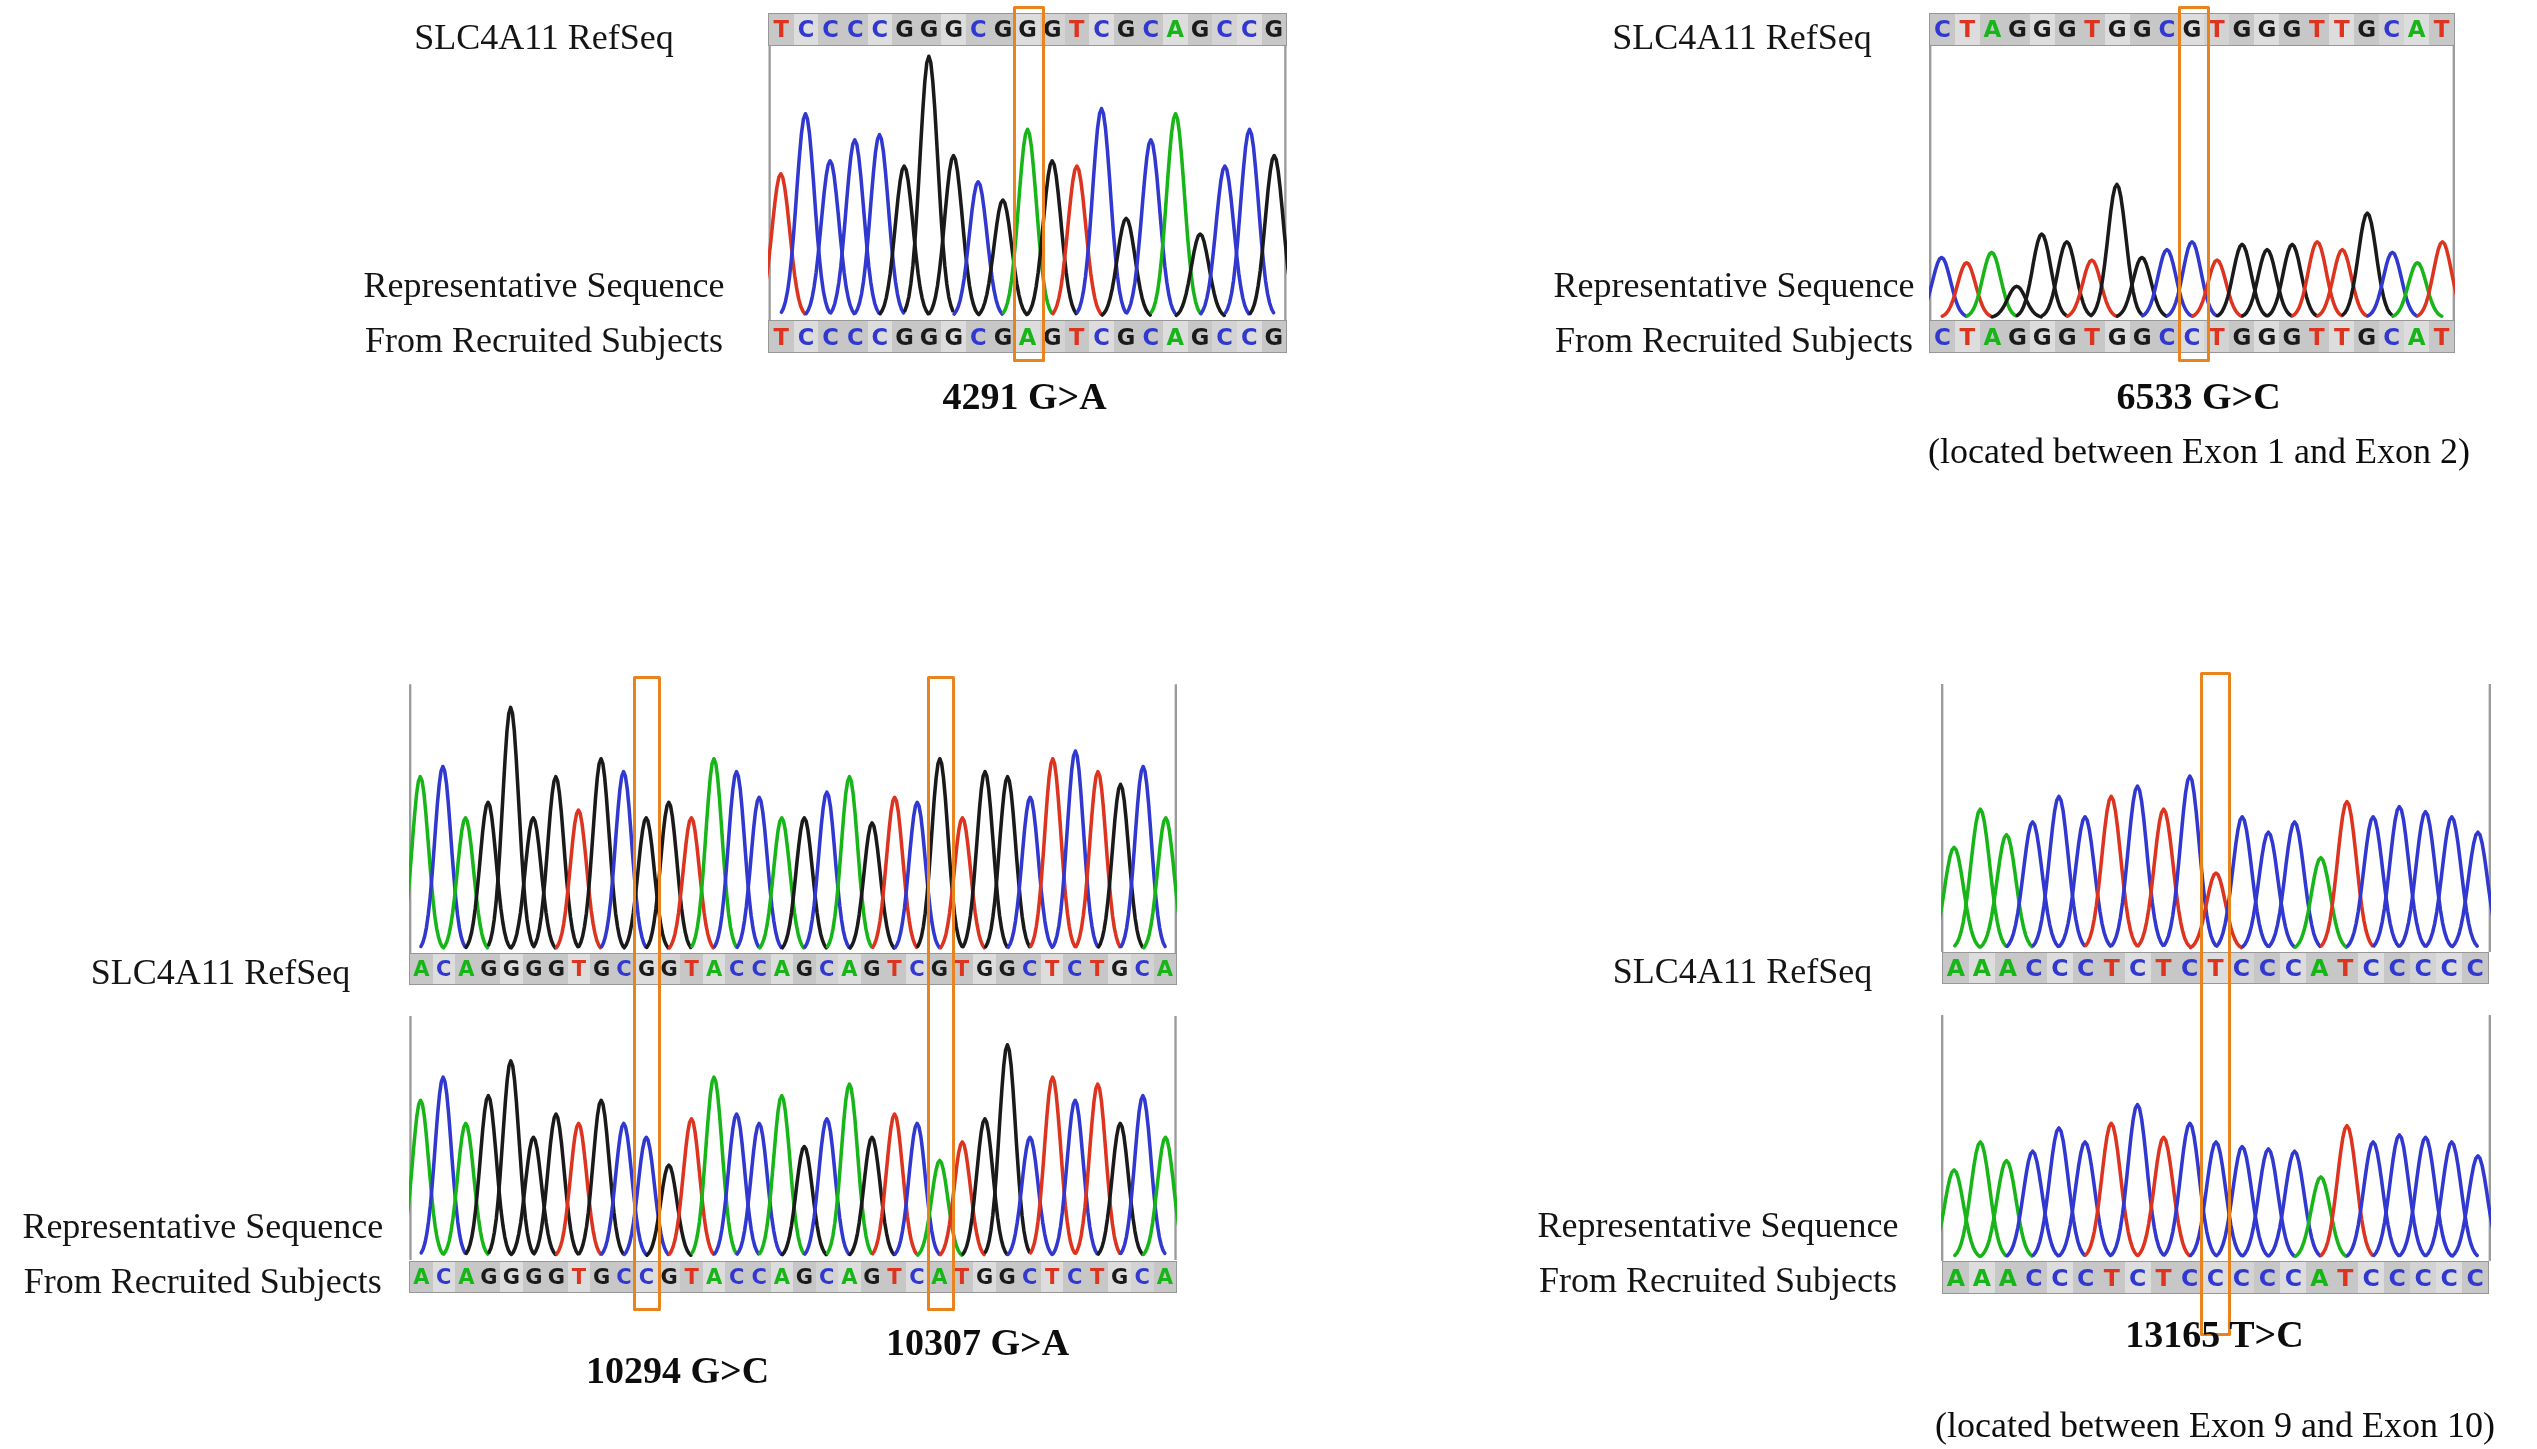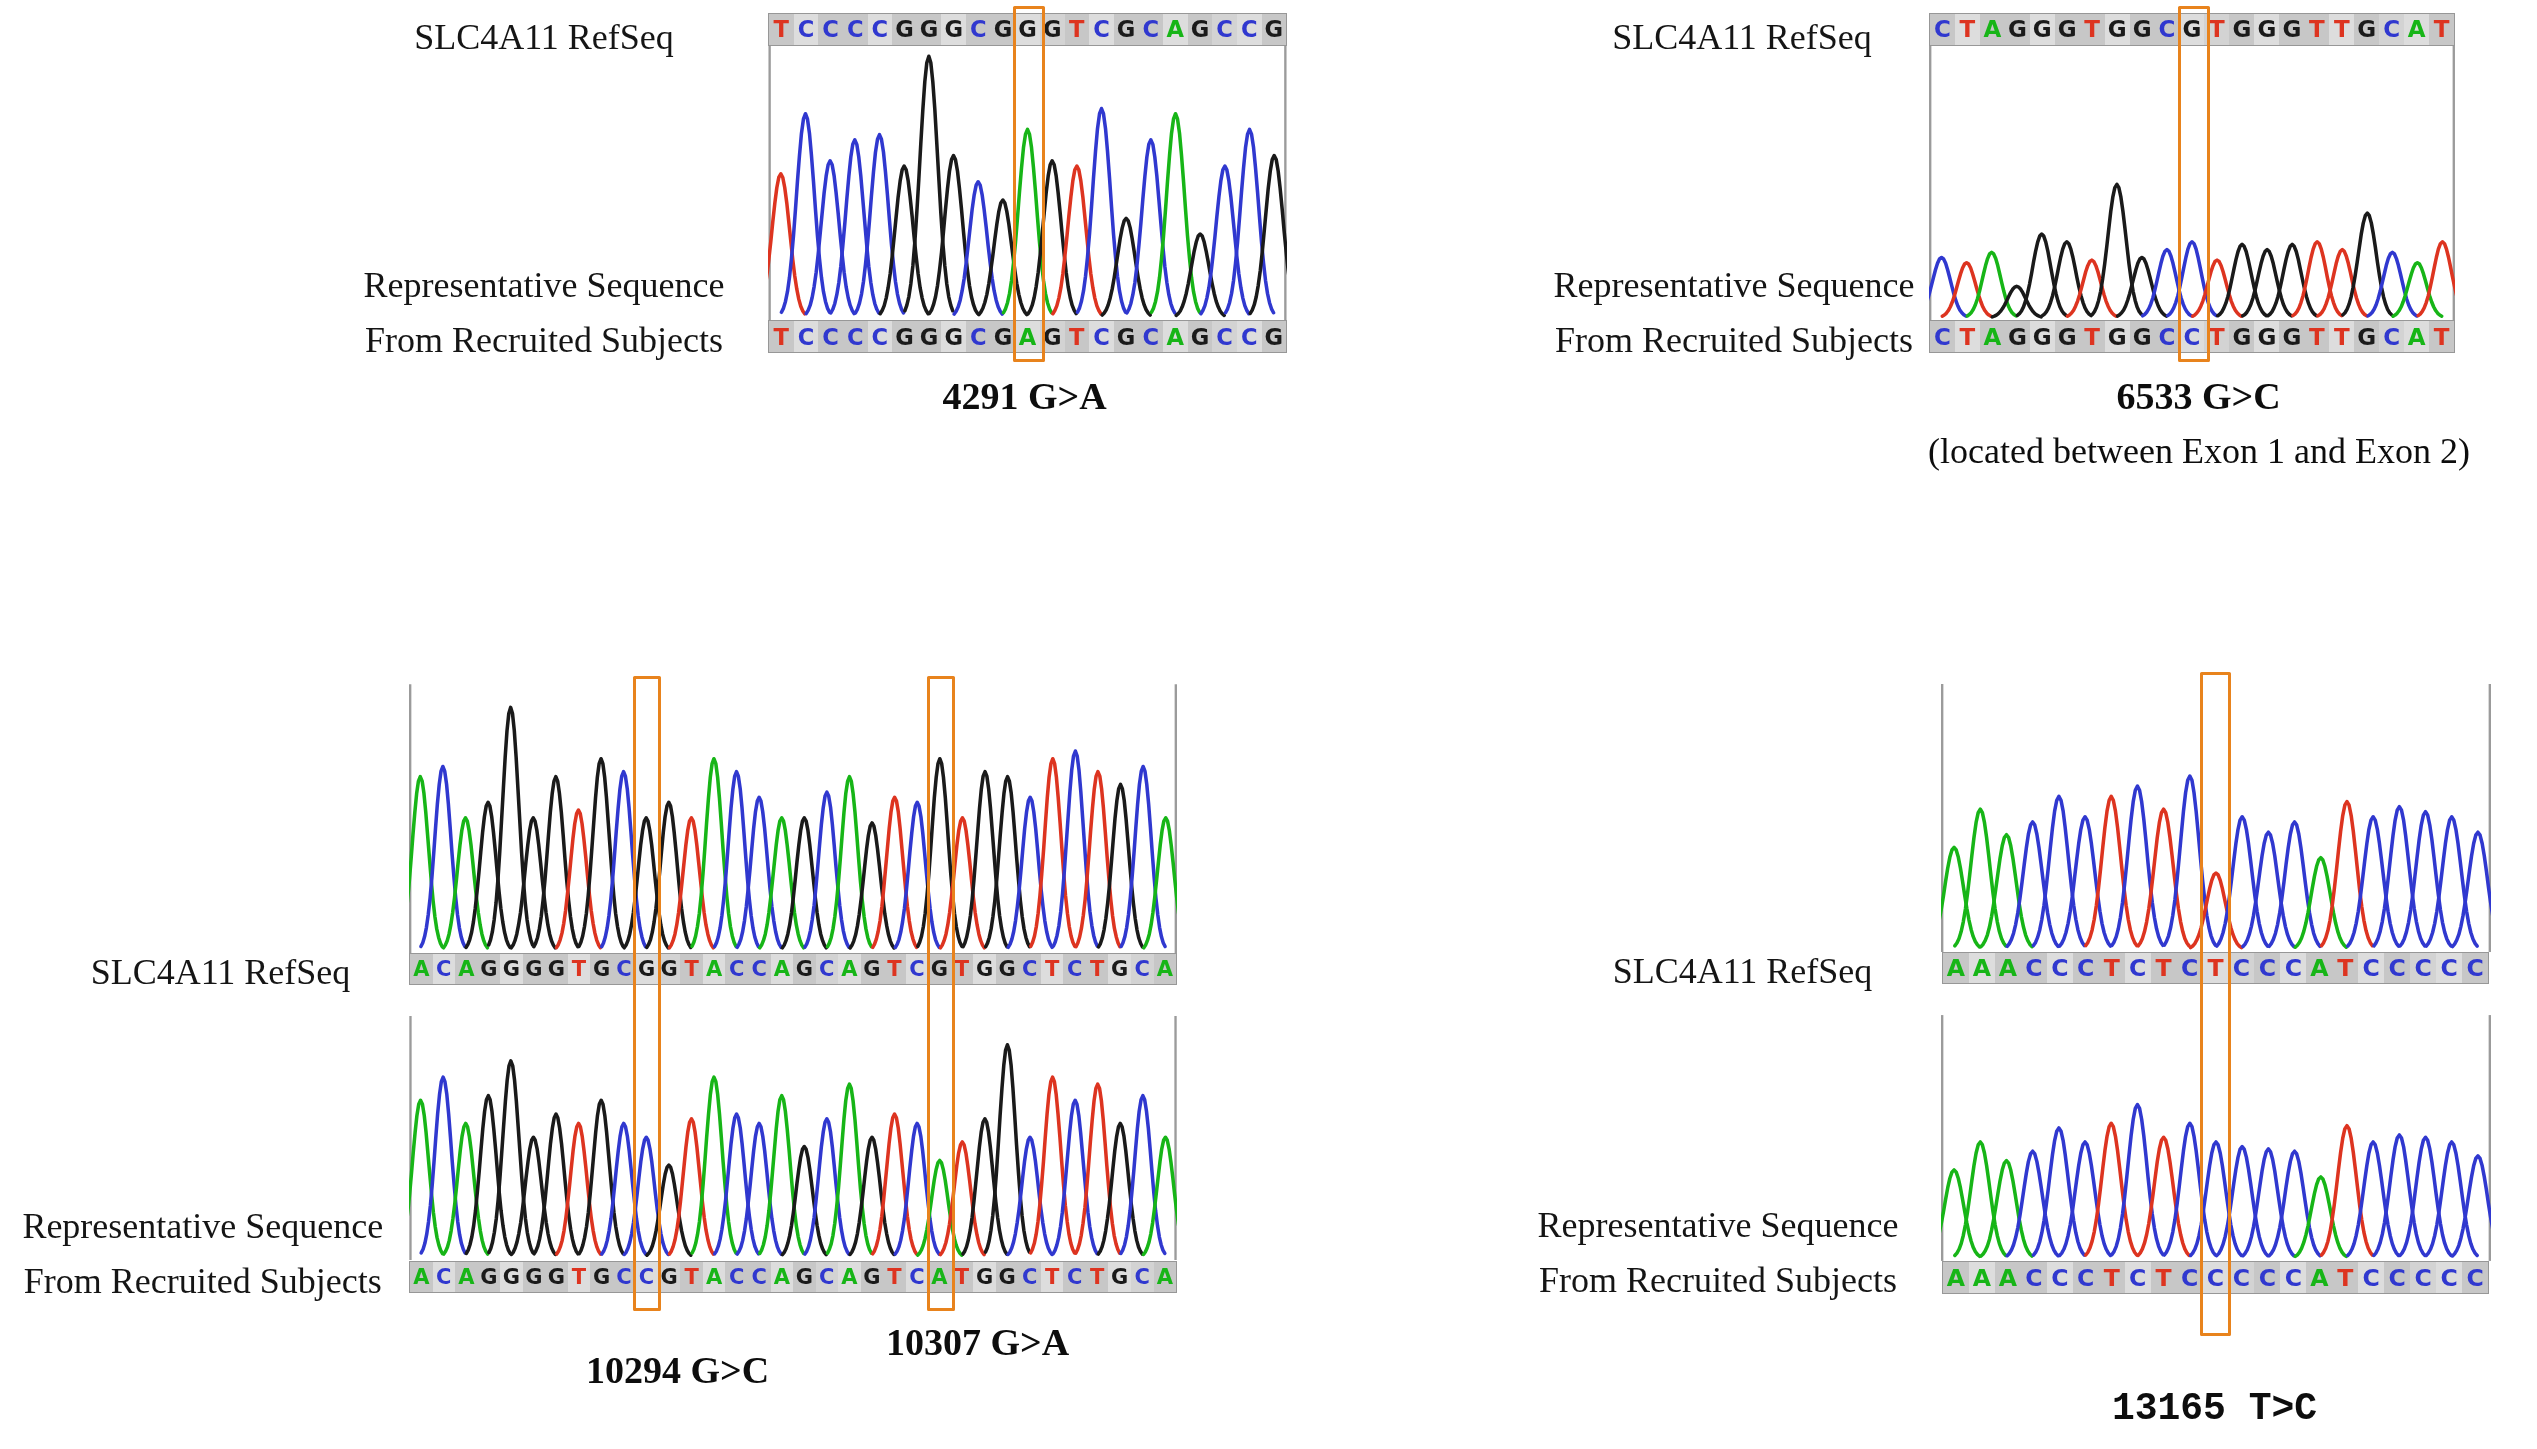--- a/index.html
+++ b/index.html
@@ -466,17 +466,18 @@
         <span class="cell" style="color: rgb(48, 56, 207); font-size: 23.6px;">C</span>
       </div>
 
     <div class="abs panel-label" style="left:177px;top:552px;width:402px;">
       <div>Representative Sequence</div>
       <div>From Recruited Subjects</div>
     </div>
 
     <div class="abs vbox" style="left:860px;top:26px;width:31px;height:664px;"></div>
 
-    <div class="abs caption-variant" style="left:717px;top:741px;width:315px;font-family:Liberation Mono, monospace;">13165 T&gt;C</div>
+    <div class="abs caption-variant" style="left:717px;top:666px;width:315px;">13165 T&gt;C</div>
+    <div class="abs caption-loc" style="left:552px;top:758px;width:646px;">(located between Exon 9 and Exon 10)</div>
   </div>
 
 </div>
 
 
 </body></html>

